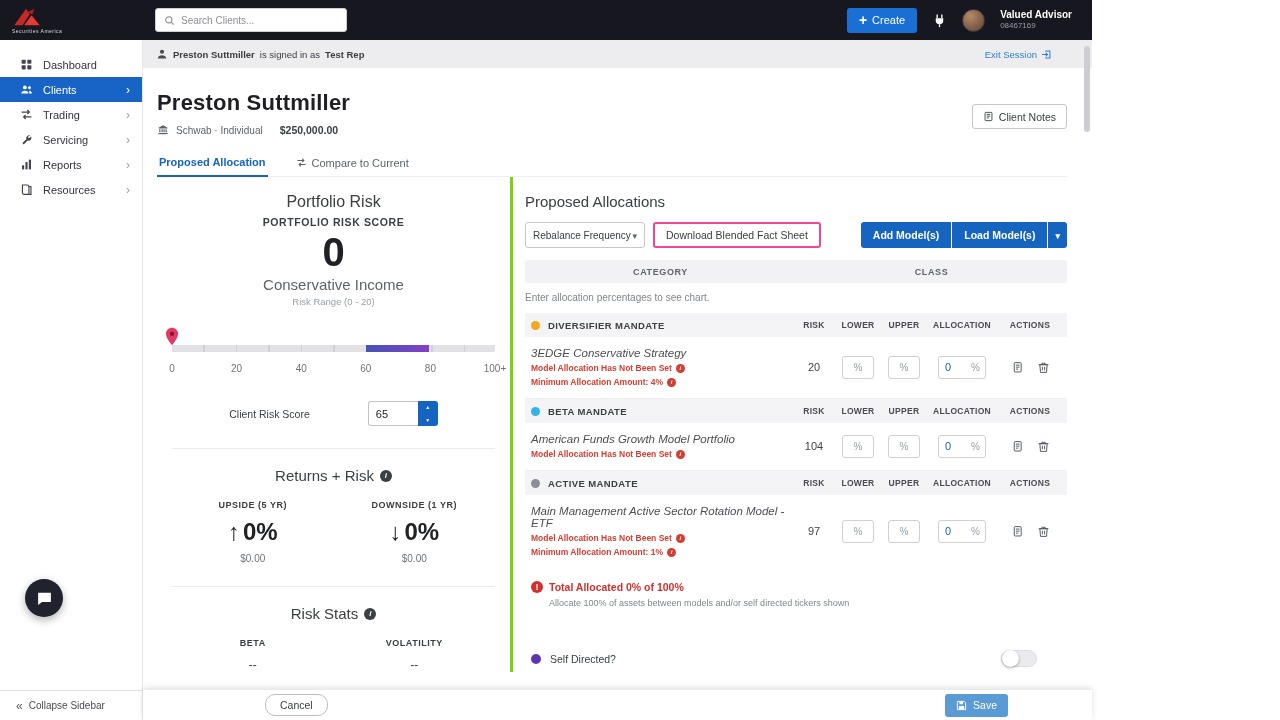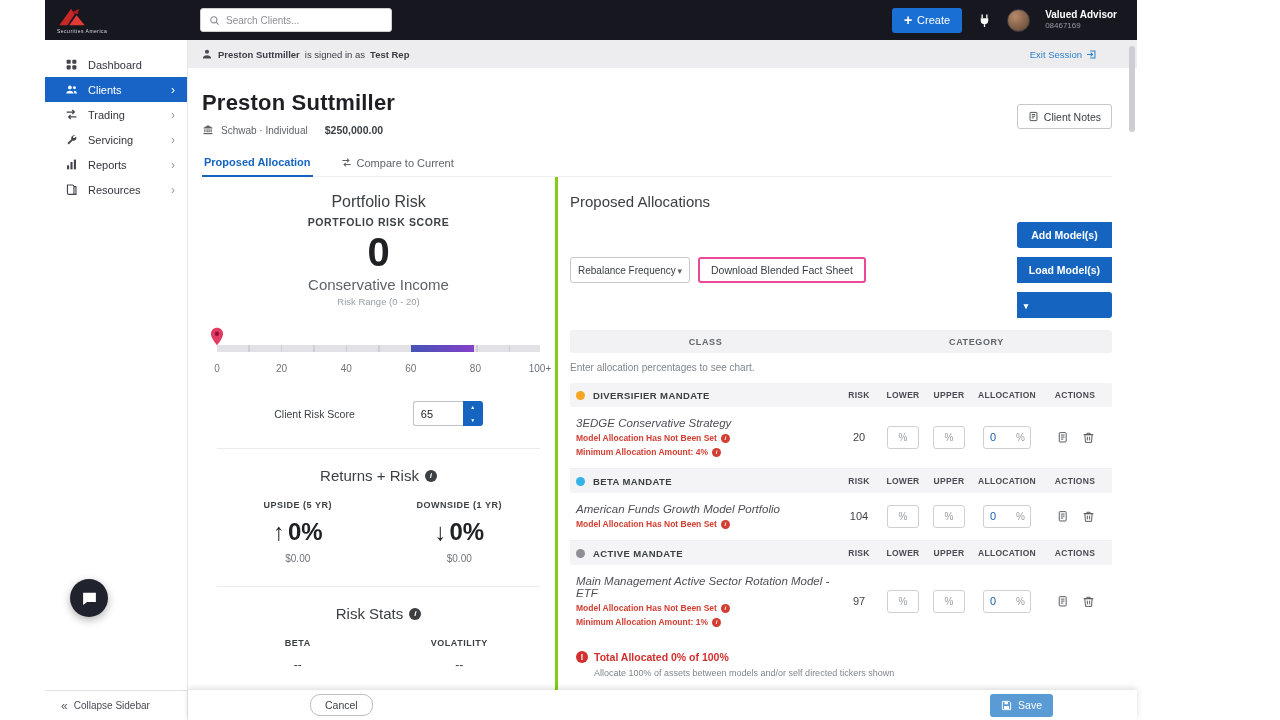--- a/index.html
+++ b/index.html
@@ -1,17 +1,17 @@
 <!DOCTYPE html>
 <html><head>
 <meta charset="utf-8">
 <style>
   *{box-sizing:border-box;margin:0;padding:0;}
   html,body{width:1280px;height:720px;overflow:hidden;background:#fff;font-family:"Liberation Sans",sans-serif;}
-  .app{width:1092px;height:720px;display:flex;flex-direction:column;position:relative;background:#fff;margin-left:45px;}
+  .app{width:1092px;height:720px;display:flex;flex-direction:column;position:relative;background:#fff;}
 
   
   .topbar{height:40px;background:#17171f;display:flex;align-items:stretch;flex-shrink:0;color:#fff;}
   .logo-area{width:143px;display:flex;flex-direction:column;justify-content:center;padding-left:12px;}
   .logo-caption{font-size:5px;color:#d8d8e2;letter-spacing:.5px;margin-top:1px;}
   .topbar-main{flex:1;display:flex;align-items:center;padding:0 20px 0 12px;}
   .search-box{display:flex;align-items:center;gap:6px;width:192px;height:24px;background:#fff;border:1px solid #cfcfd6;border-radius:3px;padding:0 8px;color:#8a8a90;}
   .search-box input{border:none;outline:none;flex:1;font-size:10px;color:#333;background:transparent;font-family:inherit;}
   .search-box input::placeholder{color:#8f8f96;}
   .topbar-right{margin-left:auto;display:flex;align-items:center;gap:15px;}
@@ -94,21 +94,21 @@
   .rs-cols{margin-top:16px;display:flex;}
   .rs-val{margin-top:10px;font-size:12px;color:#3c4043;}
 
   
   .alloc-panel{flex:1;padding:16px 0 0 12px;min-width:0;}
   .ap-title{font-size:15px;color:#3c4043;}
   .controls{margin-top:12px;display:flex;align-items:center;gap:8px;}
   .select{display:flex;align-items:center;justify-content:space-between;width:120px;height:26px;border:1px solid #c6c6cc;border-radius:3px;padding:0 7px;font-size:10px;color:#3c4043;cursor:pointer;background:#fff;}
   .caret::before{content:"▾";font-size:9px;color:#5f6368;}
   .ghost-btn{height:26px;border:2px solid #ec4899;background:#fff;border-radius:3px;padding:0 11px;font-size:10.5px;color:#3c4043;font-family:inherit;cursor:pointer;}
-  .model-btns{margin-left:auto;display:flex;gap:9px;flex-direction:column;}
+  .model-btns{margin-left:auto;display:flex;gap:1px;}
   .mbtn{height:26px;background:#1565c0;color:#fff;border:none;font-size:10.5px;font-weight:bold;font-family:inherit;padding:0 12px;cursor:pointer;}
   .mbtn.first{border-radius:3px 0 0 3px;}
   .mbtn.caret-btn{border-radius:0 3px 3px 0;padding:0 7px;display:flex;align-items:center;}
   .mbtn.caret-btn .caret::before{color:#fff;}
   .seg{margin-top:12px;display:flex;background:#f2f2f5;border-radius:3px;height:23px;}
   .seg-item{flex:1;display:flex;align-items:center;justify-content:center;font-size:9px;font-weight:bold;letter-spacing:.6px;color:#5f6368;cursor:pointer;}
   .seg-item.active{background:#fdfdfe;color:#1a73e8;border-radius:3px;box-shadow:0 0 0 1px #ececf0;}
   .hint{margin-top:9px;font-size:10px;color:#80868b;}
 
   .alloc-table{margin-top:10px;}
@@ -421,22 +421,22 @@
               <div class="model-btns">
                 <button class="mbtn first">Add Model(s)</button>
                 <button class="mbtn">Load Model(s)</button>
                 <button class="mbtn caret-btn">
                     <span class="caret"></span>
                   </button>
               </div>
             </div>
 
             <div class="seg">
+              <div class="seg-item">CATEGORY</div>
               <div class="seg-item">CLASS</div>
-              <div class="seg-item">CATEGORY</div>
             </div>
 
             <div class="hint">Enter allocation percentages to see chart.</div>
 
             <div class="alloc-table">
 
               <div class="grid group-header">
                 <div class="gh-name">
                   <span class="dot" style="background: rgb(245, 166, 35);"></span>
                   <span class="gh-label">DIVERSIFIER MANDATE</span>

